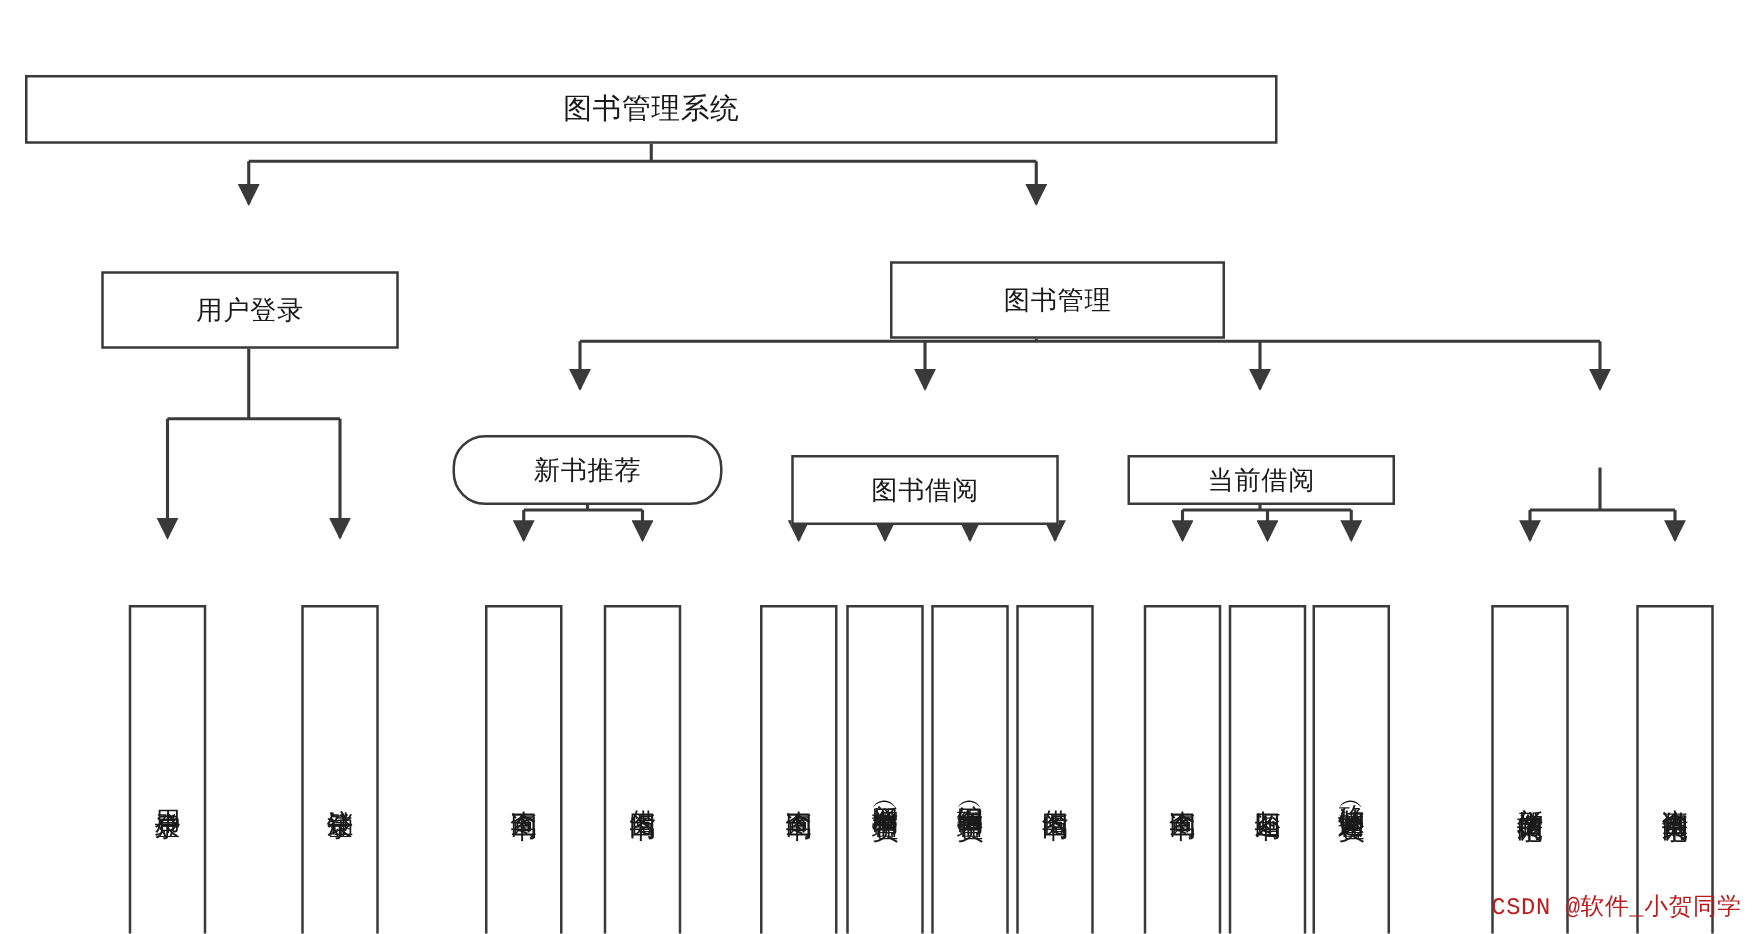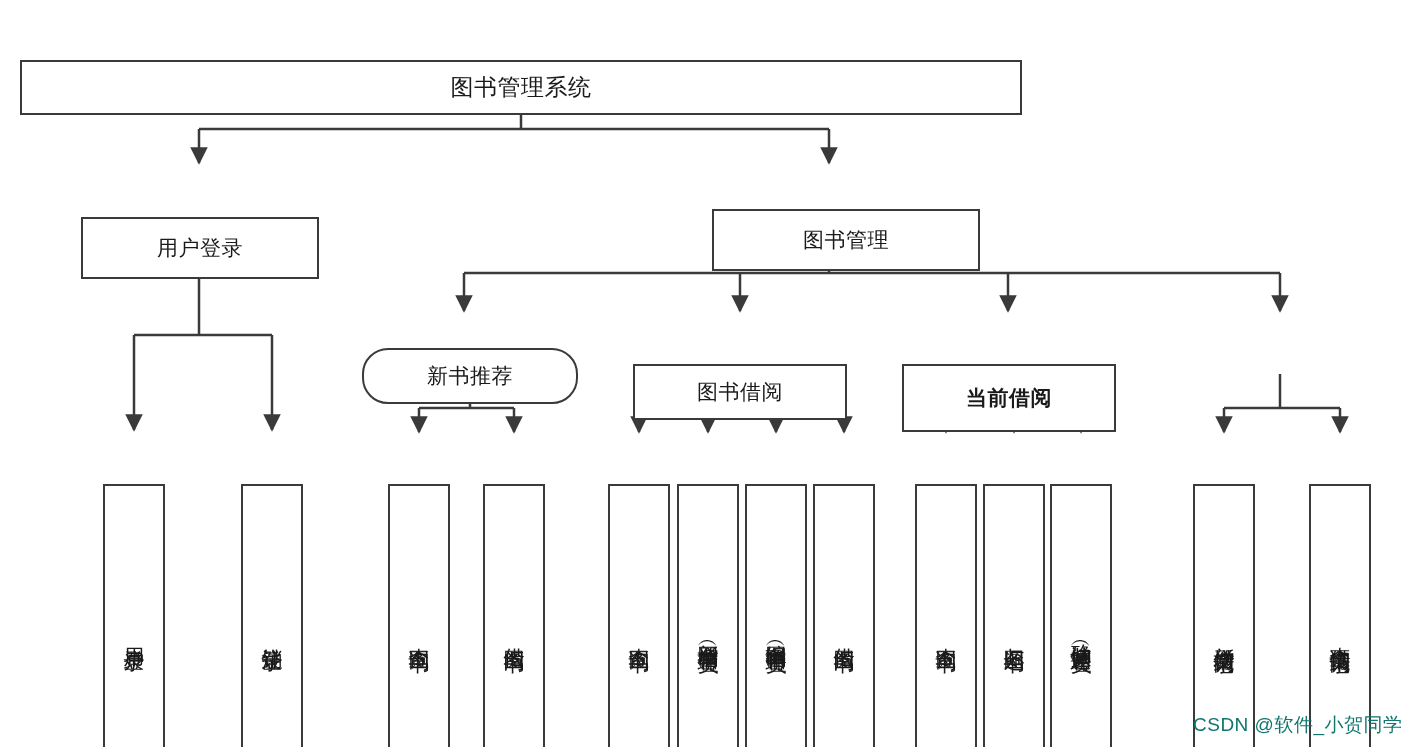--- a/index.html
+++ b/index.html
@@ -56,26 +56,26 @@
   .vert .node-label {
     writing-mode: vertical-rl;
     text-orientation: upright;
     font-size: 21px;
     line-height: 1.05;
     letter-spacing: 1.5px;
   }
   #n-root .node-label { font-size: 23px; }
   .watermark {
     position: absolute;
-    color: #0f766e;
+    color: #b91c1c;
     font-size: 19px;
     letter-spacing: 0.5px;
     white-space: nowrap;
     z-index: 5;
-    font-family: Liberation Sans, sans-serif;
+    font-family: Liberation Mono, monospace;
   }
 </style>
 </head>
 <body>
 
 <div id="canvas">
 
   <svg id="edges" viewBox="0 0 1405 747" xmlns="http://www.w3.org/2000/svg">
     <defs>
       <marker id="arrow" viewBox="0 0 10 10" refX="9" refY="5" markerWidth="7" markerHeight="7" orient="auto-start-reverse">
@@ -139,21 +139,21 @@
   </div>
 
   <div class="node horiz" style="left:362px; top:301px; width:216px; height:56px;border-radius:26px;">
     <span class="node-label">新书推荐</span>
   </div>
 
   <div class="node horiz" style="left:633px; top:317px; width:214px; height:56px;">
     <span class="node-label">图书借阅</span>
   </div>
 
-  <div class="node horiz" style="left:902px; top:317px; width:214px; height:68px;font-weight:bold;">
+  <div class="node horiz" style="left:902px; top:317px; width:214px; height:40px;">
     <span class="node-label">当前借阅</span>
   </div>
 
 
   <div class="node vert" style="left:103px; top:437px; width:62px; height:300px;">
     <span class="node-label">用户登录</span>
   </div>
 
   <div class="node vert" style="left:241px; top:437px; width:62px; height:300px;">
     <span class="node-label">注销登录</span>

